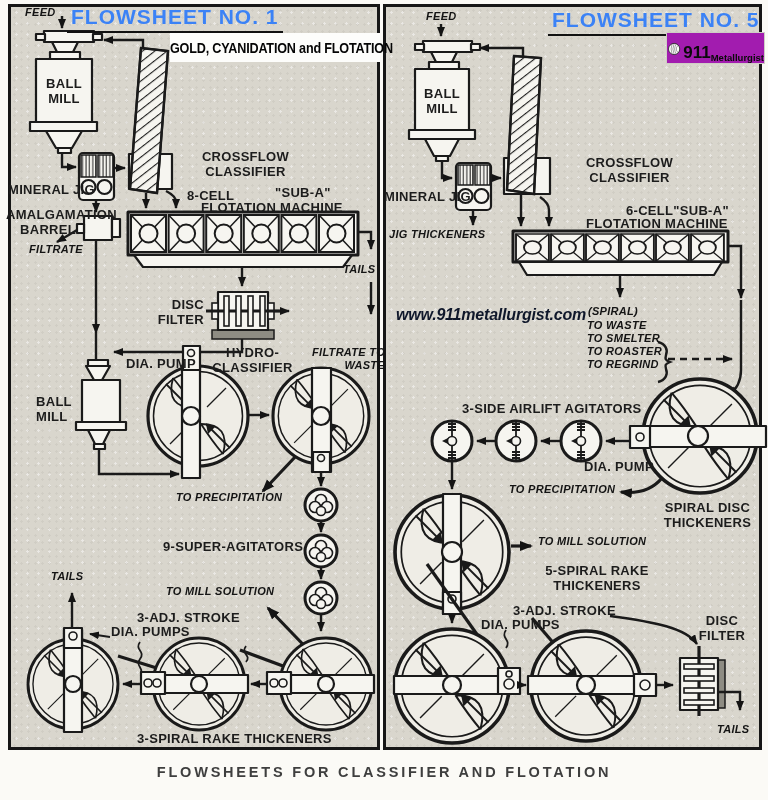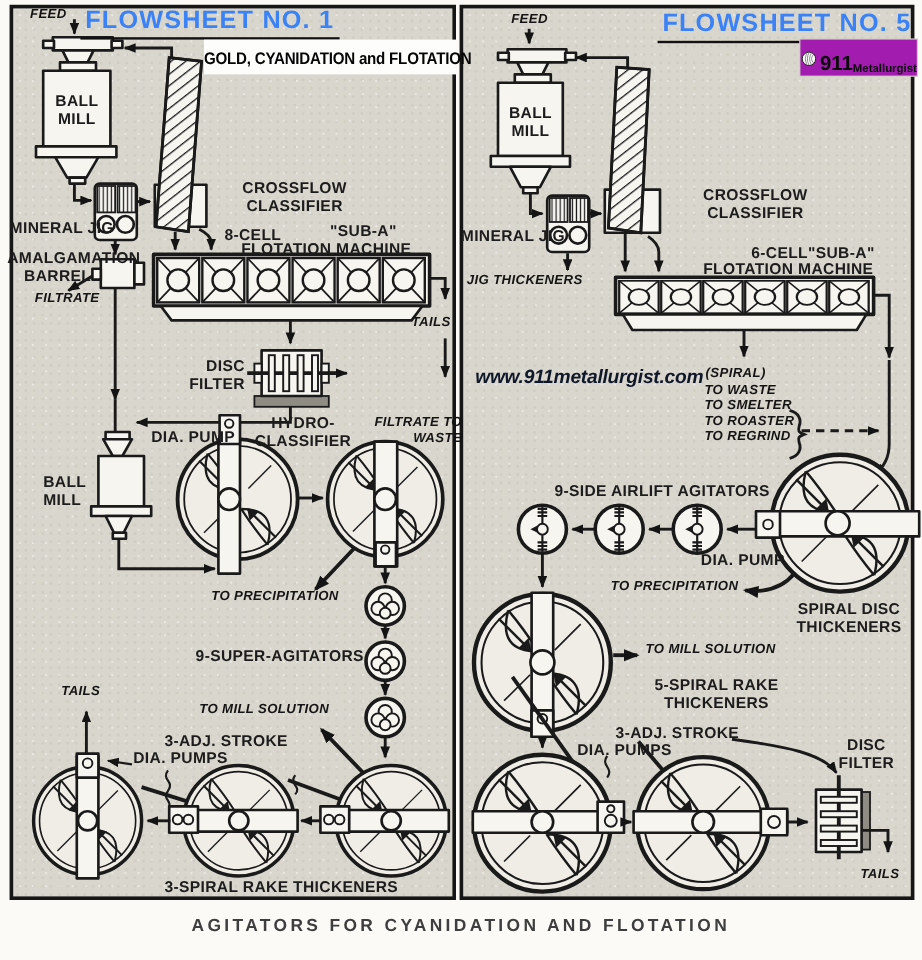--- a/index.html
+++ b/index.html
@@ -390,27 +390,27 @@
 CLASSIFIER</div>
 <div class="flow" style="left:389px;top:228px;">JIG THICKENERS</div>
 <div class="lbl" style="left:626px;top:203px;">6-CELL"SUB-A"</div>
 <div class="lbl" style="left:586px;top:216px;">FLOTATION MACHINE</div>
 <div id="watermark">www.911metallurgist.com</div>
 <div class="flow" style="left:588px;top:305px;">(SPIRAL)</div>
 <div class="flow" id="options-list" style="left:587px;top:319px;">TO WASTE
 TO SMELTER
 TO ROASTER
 TO REGRIND</div>
-<div class="lbl" style="left:462px;top:401px;">9-SIDE AIRLIFT AGITATORS</div>
+<div class="lbl" style="left:462px;top:401px;">3-SIDE AIRLIFT AGITATORS</div>
 <div class="lbl" style="left:584px;top:459px;">DIA. PUMP</div>
 <div class="flow" style="left:509px;top:483px;">TO PRECIPITATION</div>
 <div class="lbl ctr" style="left:660px;top:500px;width:95px;">SPIRAL DISC
 THICKENERS</div>
 <div class="flow" style="left:538px;top:535px;">TO MILL SOLUTION</div>
 <div class="lbl ctr" style="left:542px;top:563px;width:110px;">5-SPIRAL RAKE
 THICKENERS</div>
 <div class="lbl" style="left:513px;top:603px;">3-ADJ. STROKE</div>
 <div class="lbl" style="left:481px;top:617px;">DIA. PUMPS</div>
 <div class="lbl ctr" style="left:696px;top:613px;width:52px;">DISC
 FILTER</div>
 <div class="flow" style="left:717px;top:723px;">TAILS</div>
 
-<div id="caption">AGITATORS FOR CYANIDATION AND FLOTATION</div>
+<div id="caption">FLOWSHEETS FOR CLASSIFIER AND FLOTATION</div>
 
 </body></html>

